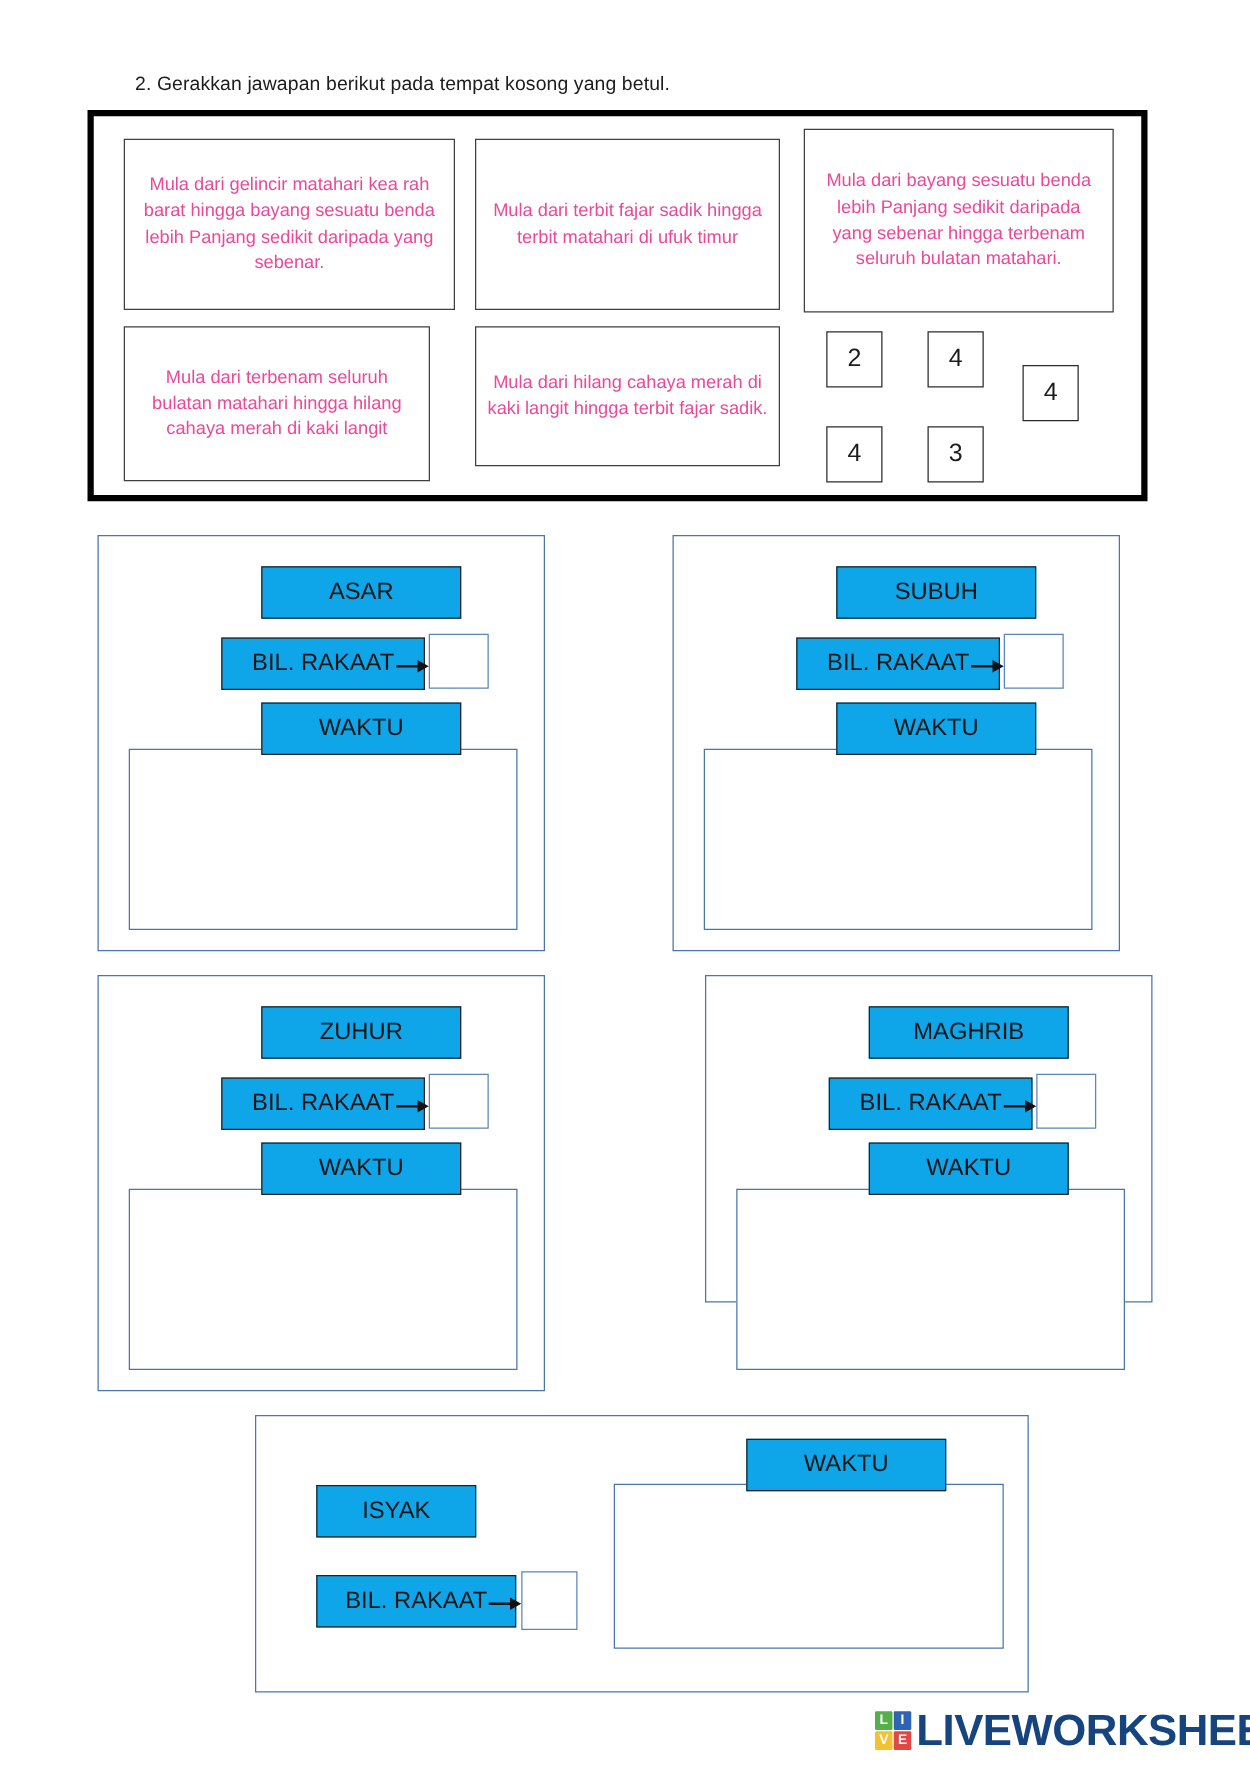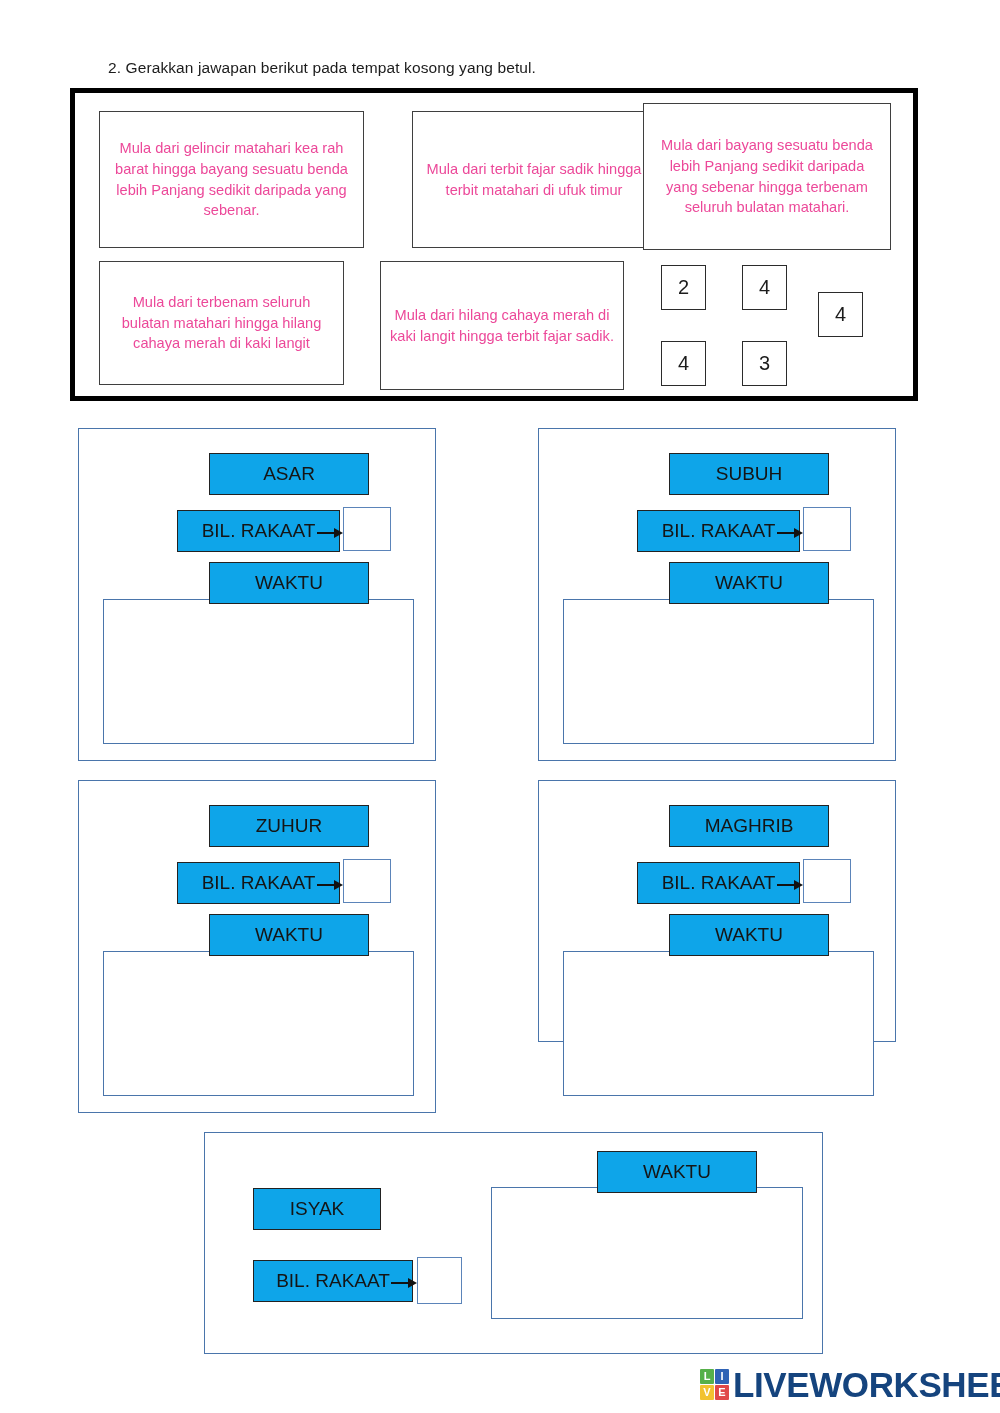--- a/index.html
+++ b/index.html
@@ -51,25 +51,25 @@
     text-align: center;
     font-size: 14.6px;
     line-height: 1.42;
     padding: 6px 8px;
     color: #ec4899;
   }
   .bank-card span { display: block; width: 100%; }
 
   
   .bank-a { left: 24px;  top: 18px;  width: 265px; height: 137px; }
-  .bank-b { left: 305px; top: 18px;  width: 244px; height: 137px; margin-left: 32px; }
+  .bank-b { left: 305px; top: 18px;  width: 244px; height: 137px; }
   .bank-c { left: 568px; top: 10px;  width: 248px; height: 147px; }
   
   .bank-d { left: 24px;  top: 168px; width: 245px; height: 124px; text-align: center; }
-  .bank-e { left: 305px; top: 168px; width: 244px; height: 129px; }
+  .bank-e { left: 305px; top: 168px; width: 244px; height: 112px; }
 
   
   .num-tile {
     position: absolute;
     box-sizing: border-box;
     border: 1.6px solid #2b2b2b;
     background: #ffffff;
     display: flex;
     align-items: center;
     justify-content: center;
@@ -85,21 +85,21 @@
   
   .prayer-card {
     position: absolute;
     box-sizing: border-box;
     border: 1.6px solid #4a75ab;
     background: #ffffff;
   }
   .card-asar    { left: 78px;  top: 428px;  width: 358px; height: 333px; }
   .card-subuh   { left: 538px; top: 428px;  width: 358px; height: 333px; }
   .card-zuhur   { left: 78px;  top: 780px;  width: 358px; height: 333px; }
-  .card-maghrib { left: 538px; top: 780px;  width: 358px; height: 262px; }
+  .card-maghrib { left: 564px; top: 780px;  width: 358px; height: 262px; }
   .card-isyak   { left: 204px; top: 1132px; width: 619px; height: 222px; }
 
   
   .label-box {
     position: absolute;
     box-sizing: border-box;
     border: 1.7px solid #222222;
     background: #0ea5e9;
     display: flex;
     align-items: center;

